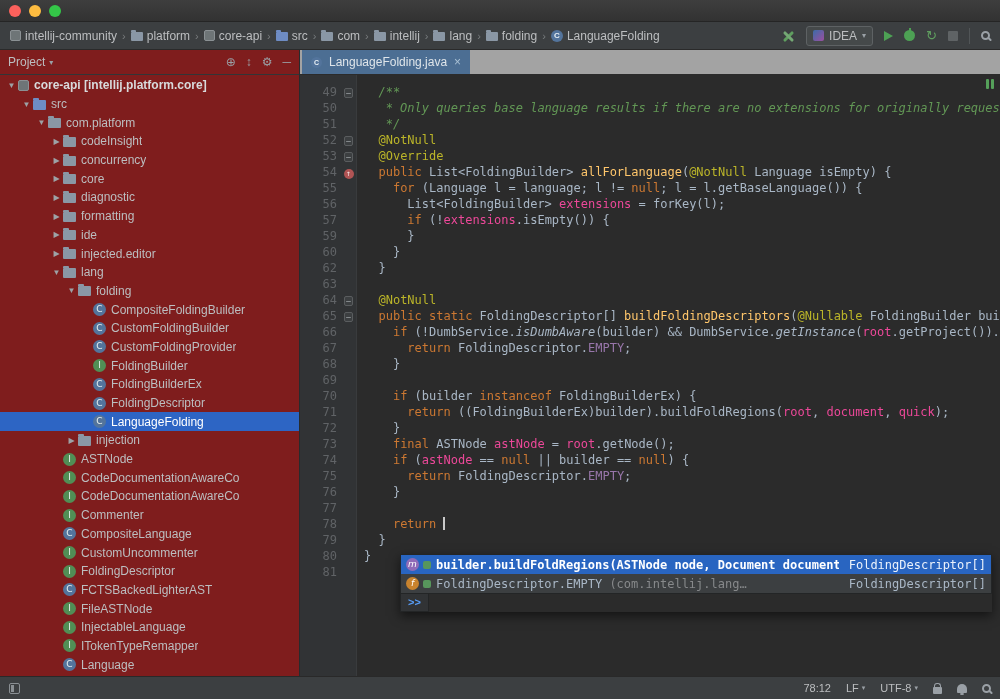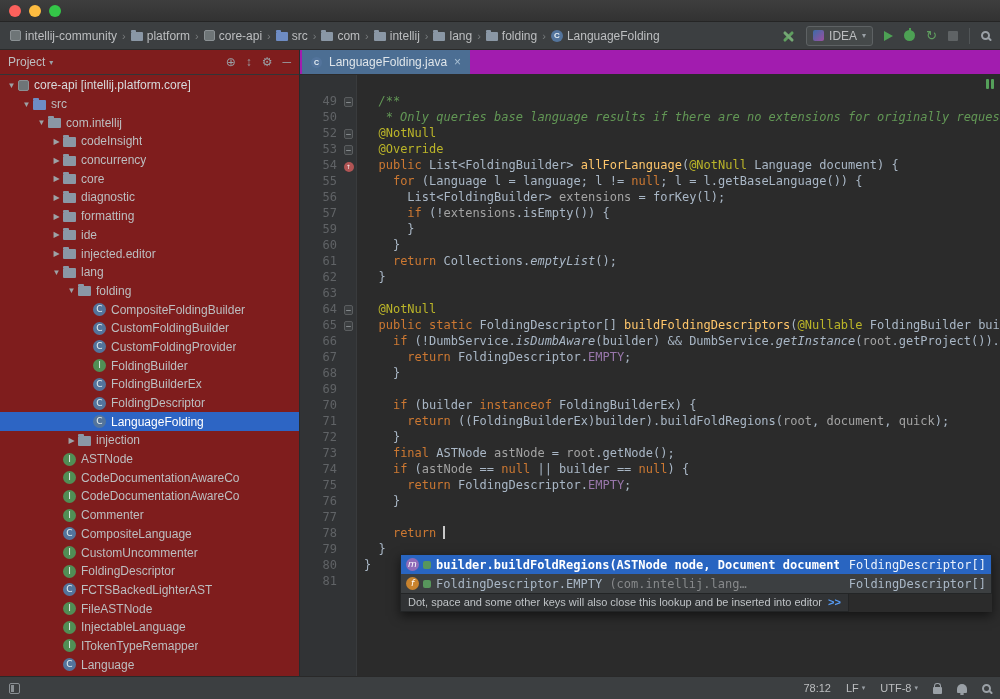--- a/index.html
+++ b/index.html
@@ -58,40 +58,40 @@
 .ticon{margin-right:5px;flex:0 0 auto;font-family:"DejaVu Sans",sans-serif}
 .ti-module{width:11px;height:11px;background:#6e7577;border:1px solid #8b9194;border-radius:2px}
 .ti-folder,.ti-package{width:13px;height:10px;background:#8a97a5;border-radius:1px;position:relative;margin-top:1px}
 .ti-folder::before,.ti-package::before{content:"";position:absolute;top:-2px;left:0;width:6px;height:2px;background:inherit;border-radius:1px 1px 0 0}
 .ti-folder-src{width:13px;height:10px;background:#6e8cc4;border-radius:1px;position:relative;margin-top:1px}
 .ti-folder-src::before{content:"";position:absolute;top:-2px;left:0;width:6px;height:2px;background:inherit;border-radius:1px 1px 0 0}
 .ti-class,.ti-interface{width:13px;height:13px;border-radius:50%;font-size:9px;line-height:13px;text-align:center;color:#eaf2ef}
 .ti-class{background:#53749c}
 .ti-interface{background:#518e55}
 .tlabel{overflow:hidden;text-overflow:clip}
-.tlabel.bold{font-weight:normal;color:#d8dadc}
+.tlabel.bold{font-weight:bold;color:#d8dadc}
 .trow.sel .tlabel{color:#fff}
 
 
 .editor-pane{flex:1;display:flex;flex-direction:column;min-width:0}
-.tabbar{height:25px;background:#a21caf;border-bottom:1px solid #2b2b2b;display:flex;align-items:flex-end;padding-left:2px}
+.tabbar{height:25px;background:#a3a3a3;border-bottom:1px solid #2b2b2b;display:flex;align-items:flex-end;padding-left:2px}
 .tab{height:24px;background:#4c6e93;display:flex;align-items:center;gap:7px;padding:0 9px;font-size:12px;color:#dfe5ea}
 .tab-ficon{width:11px;height:11px;border-radius:50%;background:#53749c;color:#e8f0f5;font-size:7px;line-height:11px;text-align:center;font-weight:bold}
 .tab-close{color:#a9c0d4;font-size:12px;line-height:12px}
 .editor-body{flex:1;position:relative;background:#2b2b2b;overflow:hidden}
 .gutter-bg{position:absolute;left:0;top:0;width:57px;height:100%;background:#313335;border-right:1px solid #393b3d}
-.code{position:relative;padding-top:18px}
+.code{position:relative;padding-top:9px}
 .cl{display:flex;height:16px;font-family:"DejaVu Sans Mono",monospace;font-size:12px;line-height:16px;white-space:pre}
 .g{width:41px;background:#313335;color:#606366;text-align:right;padding-right:4px;flex:0 0 auto}
 .fold{width:16px;background:#313335;flex:0 0 auto;text-align:center;color:#8a8d90;border-right:1px solid #393b3d}
 .fm{font-size:9px;color:#9da2a6;border:1px solid #5a5d5f;border-radius:2px;line-height:8px;display:inline-block;padding:0 1px;background:#3c3f41;margin-top:2px}
 .ov{display:inline-block;width:10px;height:10px;border-radius:50%;background:#b05454;color:#f2e2e2;font-size:8px;line-height:10px;margin-top:3px}
 .codeln{padding-left:7px;flex:1;overflow:hidden}
 .t-d{color:#a9b7c6}.t-k{color:#cc7832}.t-a{color:#bbb529}.t-c{color:#629755;font-style:italic}
-.t-m{color:#ffc66b}.t-f{color:#a3a3a3}.t-si{color:#a9b7c6;font-style:italic}.t-sf{color:#9876aa;}
+.t-m{color:#ffc66b}.t-f{color:#ec4899}.t-si{color:#a9b7c6;font-style:italic}.t-sf{color:#9876aa;}
 .caret{display:inline-block;width:2px;height:13px;background:#c8c8c8;vertical-align:text-top}
 .insp{position:absolute;top:4px;right:6px;display:flex;gap:2px}
 .insp i{display:block;width:3px;height:10px;background:#55a05a;border-radius:1px}
 
 
 .popup{position:absolute;left:400px;top:554px;width:592px;z-index:30;box-shadow:0 4px 10px rgba(0,0,0,.55)}
 .plist{background:#3c3f41;border:1px solid #232526}
 .prow{display:flex;align-items:center;height:19px;font-family:"DejaVu Sans Mono",monospace;font-size:12px;color:#a9b7c6;padding:0 5px;white-space:pre}
 .prow.psel{background:#2965c1;color:#ffffff}
 .picon{width:13px;height:13px;border-radius:50%;font-size:9px;line-height:13px;text-align:center;color:#fff;flex:0 0 auto;font-style:italic;font-family:"DejaVu Sans",sans-serif}
@@ -212,21 +212,21 @@
           <span class="tlabel bold">core-api [intellij.platform.core]</span>
         </div>
         <div class="trow" style="padding-left: 20px;">
           <span class="tarrow">▼</span>
           <span class="ticon ti-folder-src"></span>
           <span class="tlabel">src</span>
         </div>
         <div class="trow" style="padding-left: 35px;">
           <span class="tarrow">▼</span>
           <span class="ticon ti-package"></span>
-          <span class="tlabel">com.intellij</span>
+          <span class="tlabel">com.platform</span>
         </div>
         <div class="trow" style="padding-left: 50px;">
           <span class="tarrow">▶</span>
           <span class="ticon ti-package"></span>
           <span class="tlabel">codeInsight</span>
         </div>
         <div class="trow" style="padding-left: 50px;">
           <span class="tarrow">▶</span>
           <span class="ticon ti-package"></span>
           <span class="tlabel">concurrency</span>
@@ -375,29 +375,29 @@
         <span class="tab-ficon">C</span>
         <span>LanguageFolding.java</span>
         <span class="tab-close">×</span>
       </div>
     </div>
     <div class="editor-body">
       <div class="gutter-bg"></div>
       <div class="code">
           <div class="cl"><span class="g">49</span><span class="fold"><span class="fm">−</span></span><span class="codeln"><span class="t-c">  /**</span></span></div>
           <div class="cl"><span class="g">50</span><span class="fold"></span><span class="codeln"><span class="t-c">   * Only queries base language results if there are no extensions for originally requested</span></span></div>
+          <div class="cl"><span class="g">51</span><span class="fold"></span><span class="codeln"><span class="t-c">   */</span></span></div>
           <div class="cl"><span class="g">52</span><span class="fold"><span class="fm">−</span></span><span class="codeln"><span class="t-d">  </span><span class="t-a">@NotNull</span></span></div>
           <div class="cl"><span class="g">53</span><span class="fold"><span class="fm">−</span></span><span class="codeln"><span class="t-d">  </span><span class="t-a">@Override</span></span></div>
-          <div class="cl"><span class="g">54</span><span class="fold"><span class="ov">↑</span></span><span class="codeln"><span class="t-d">  </span><span class="t-k">public </span><span class="t-d">List&lt;FoldingBuilder&gt; </span><span class="t-m">allForLanguage</span><span class="t-d">(</span><span class="t-a">@NotNull</span><span class="t-d"> Language document) {</span></span></div>
+          <div class="cl"><span class="g">54</span><span class="fold"><span class="ov">↑</span></span><span class="codeln"><span class="t-d">  </span><span class="t-k">public </span><span class="t-d">List&lt;FoldingBuilder&gt; </span><span class="t-m">allForLanguage</span><span class="t-d">(</span><span class="t-a">@NotNull</span><span class="t-d"> Language isEmpty) {</span></span></div>
           <div class="cl"><span class="g">55</span><span class="fold"></span><span class="codeln"><span class="t-d">    </span><span class="t-k">for</span><span class="t-d"> (Language l = language; l != </span><span class="t-k">null</span><span class="t-d">; l = l.getBaseLanguage()) {</span></span></div>
           <div class="cl"><span class="g">56</span><span class="fold"></span><span class="codeln"><span class="t-d">      List&lt;FoldingBuilder&gt; </span><span class="t-f">extensions</span><span class="t-d"> = forKey(l);</span></span></div>
           <div class="cl"><span class="g">57</span><span class="fold"></span><span class="codeln"><span class="t-d">      </span><span class="t-k">if</span><span class="t-d"> (!</span><span class="t-f">extensions</span><span class="t-d">.isEmpty()) {</span></span></div>
           <div class="cl"><span class="g">59</span><span class="fold"></span><span class="codeln"><span class="t-d">      }</span></span></div>
           <div class="cl"><span class="g">60</span><span class="fold"></span><span class="codeln"><span class="t-d">    }</span></span></div>
-          <div class="cl"><span class="g">61</span><span class="fold"></span><span class="codeln"><span class="t-d">    </span><span class="t-k">return </span><span class="t-d">Collections.</span><span class="t-si">emptyList</span><span class="t-d">();</span></span></div>
           <div class="cl"><span class="g">62</span><span class="fold"></span><span class="codeln"><span class="t-d">  }</span></span></div>
           <div class="cl"><span class="g">63</span><span class="fold"></span><span class="codeln"></span></div>
           <div class="cl"><span class="g">64</span><span class="fold"><span class="fm">−</span></span><span class="codeln"><span class="t-d">  </span><span class="t-a">@NotNull</span></span></div>
           <div class="cl"><span class="g">65</span><span class="fold"><span class="fm">−</span></span><span class="codeln"><span class="t-d">  </span><span class="t-k">public static </span><span class="t-d">FoldingDescriptor[] </span><span class="t-m">buildFoldingDescriptors</span><span class="t-d">(</span><span class="t-a">@Nullable</span><span class="t-d"> FoldingBuilder builder</span></span></div>
           <div class="cl"><span class="g">66</span><span class="fold"></span><span class="codeln"><span class="t-d">    </span><span class="t-k">if</span><span class="t-d"> (!DumbService.</span><span class="t-si">isDumbAware</span><span class="t-d">(builder) &amp;&amp; DumbService.</span><span class="t-si">getInstance</span><span class="t-d">(</span><span class="t-f">root</span><span class="t-d">.getProject()).isDum</span></span></div>
           <div class="cl"><span class="g">67</span><span class="fold"></span><span class="codeln"><span class="t-d">      </span><span class="t-k">return </span><span class="t-d">FoldingDescriptor.</span><span class="t-sf">EMPTY</span><span class="t-d">;</span></span></div>
           <div class="cl"><span class="g">68</span><span class="fold"></span><span class="codeln"><span class="t-d">    }</span></span></div>
           <div class="cl"><span class="g">69</span><span class="fold"></span><span class="codeln"></span></div>
           <div class="cl"><span class="g">70</span><span class="fold"></span><span class="codeln"><span class="t-d">    </span><span class="t-k">if</span><span class="t-d"> (builder </span><span class="t-k">instanceof</span><span class="t-d"> FoldingBuilderEx) {</span></span></div>
           <div class="cl"><span class="g">71</span><span class="fold"></span><span class="codeln"><span class="t-d">      </span><span class="t-k">return </span><span class="t-d">((FoldingBuilderEx)builder).buildFoldRegions(</span><span class="t-f">root</span><span class="t-d">, </span><span class="t-f">document</span><span class="t-d">, </span><span class="t-f">quick</span><span class="t-d">);</span></span></div>
@@ -419,21 +419,20 @@
     </div>
   </div>
 </div>
 
 <div class="popup">
   <div class="plist">
       <div class="prow psel"><span class="picon pi-method">m</span><span class="plock"></span><span class="pname">builder.buildFoldRegions(ASTNode node, Document document)</span><span class="ptype">FoldingDescriptor[]</span></div>
       <div class="prow"><span class="picon pi-field">f</span><span class="plock"></span><span class="pname">FoldingDescriptor.EMPTY</span><span class="ptail"> (com.intellij.lang…</span><span class="ptype">FoldingDescriptor[]</span></div>
     </div>
   <div class="phint">
-    <span>Dot, space and some other keys will also close this lookup and be inserted into editor</span>
     <span class="phint-link">&gt;&gt;</span>
   </div>
 </div>
 
 <div class="statusbar">
   <span class="sb-toggle"></span>
   <div class="sb-right">
     <span class="sb-item">
       <span>78:12</span>
     </span>

